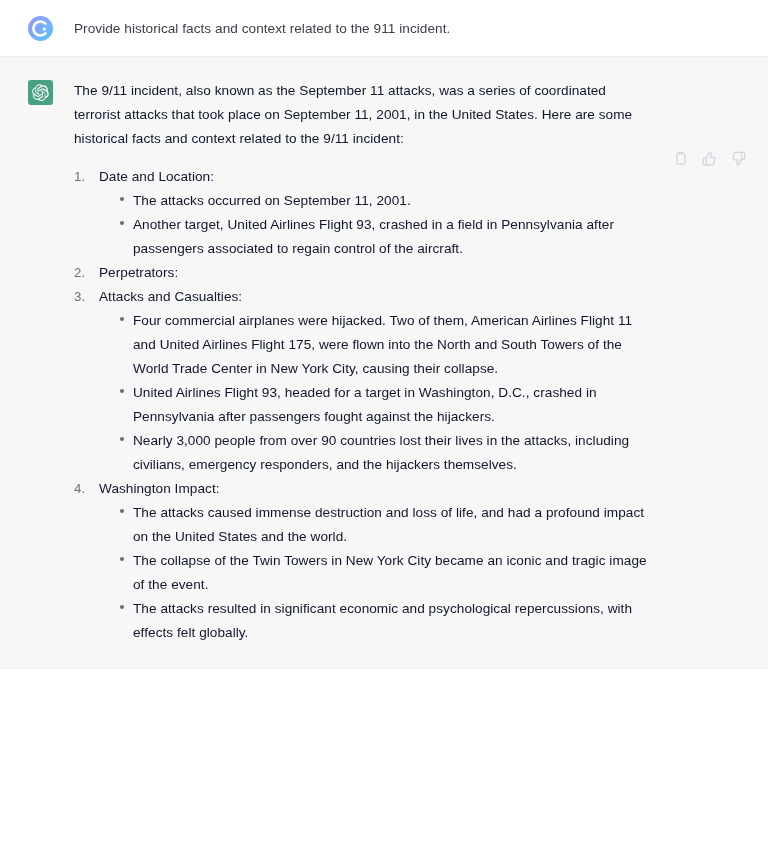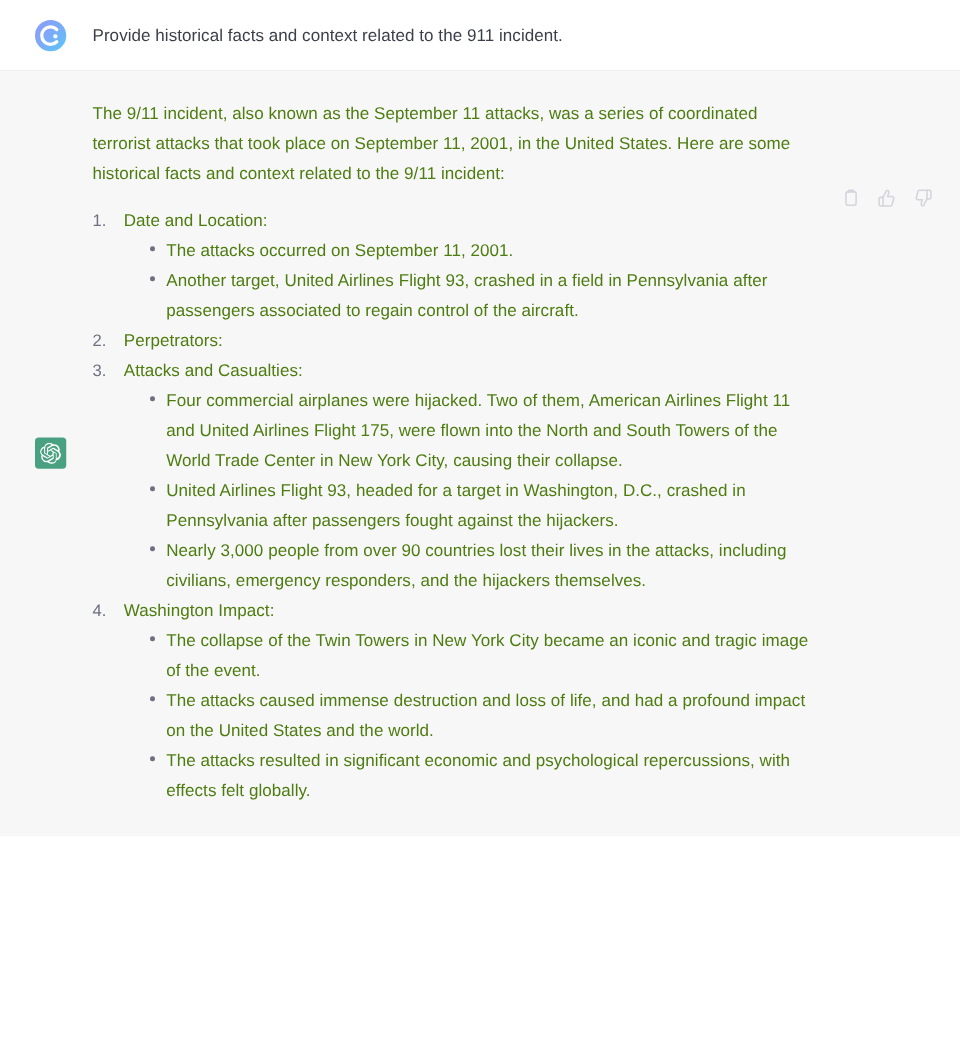--- a/index.html
+++ b/index.html
@@ -29,21 +29,21 @@
   .msg-user {
     background: #ffffff;
     border-bottom: 1px solid #ececf1;
   }
   .msg-assistant {
     background: #f7f7f8;
   }
 
   .msg-inner {
     display: flex;
-    align-items: center;
+    align-items: flex-start;
     padding: 15px 32px 15px 28px;
     max-width: 768px;
   }
   .msg-assistant .msg-inner {
     padding-top: 22px;
     padding-bottom: 24px;
   }
 
   
   .avatar {
@@ -80,21 +80,21 @@
     color: #40414f;
     font-size: 13.6px;
     line-height: 24px;
     letter-spacing: 0.05px;
   }
   .msg-user .body {
     color: #3c3f4a;
     padding-top: 2px;
   }
   .msg-assistant .body {
-    color: #4d7c0f;
+    color: #0f172a;
     padding-right: 80px;
   }
 
   .para {
     margin: 0 0 14px 0;
   }
   .para:last-child { margin-bottom: 0; }
 
   
   ol.numlist {
@@ -221,22 +221,22 @@
             <ul class="bullist">
               <li class="bulitem">Four commercial airplanes were hijacked. Two of them, American Airlines Flight 11 and United Airlines Flight 175, were flown into the North and South Towers of the World Trade Center in New York City, causing their collapse.</li>
               <li class="bulitem">United Airlines Flight 93, headed for a target in Washington, D.C., crashed in Pennsylvania after passengers fought against the hijackers.</li>
               <li class="bulitem">Nearly 3,000 people from over 90 countries lost their lives in the attacks, including civilians, emergency responders, and the hijackers themselves.</li>
             </ul>
           </li>
 
           <li class="numitem">
             <div class="numitem-title">Washington Impact:</div>
             <ul class="bullist">
+              <li class="bulitem">The attacks caused immense destruction and loss of life, and had a profound impact on the United States and the world.</li>
               <li class="bulitem">The collapse of the Twin Towers in New York City became an iconic and tragic image of the event.</li>
-              <li class="bulitem">The attacks caused immense destruction and loss of life, and had a profound impact on the United States and the world.</li>
               <li class="bulitem">The attacks resulted in significant economic and psychological repercussions, with effects felt globally.</li>
             </ul>
           </li>
 
         </ol>
       </div>
     </div>
 
     <div class="actions">
       <button class="action-btn" title="Copy">

